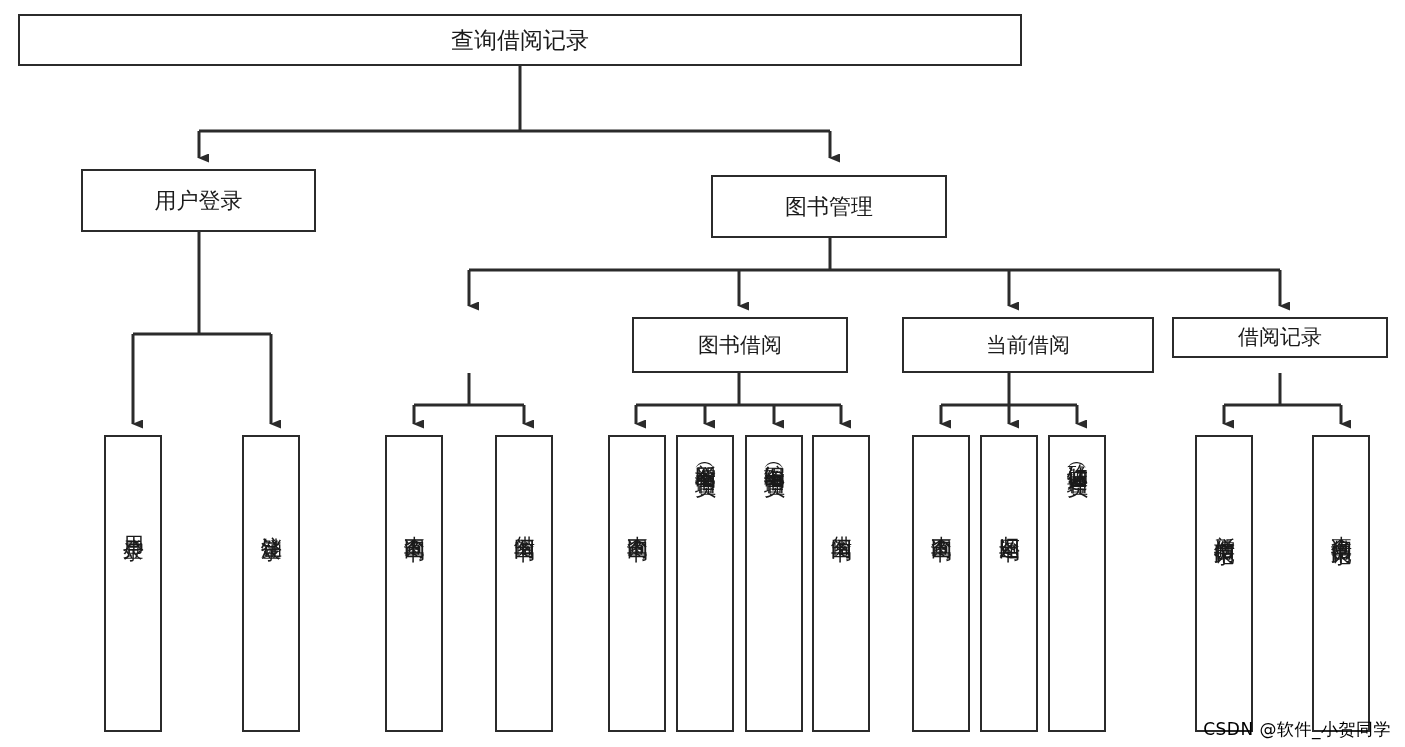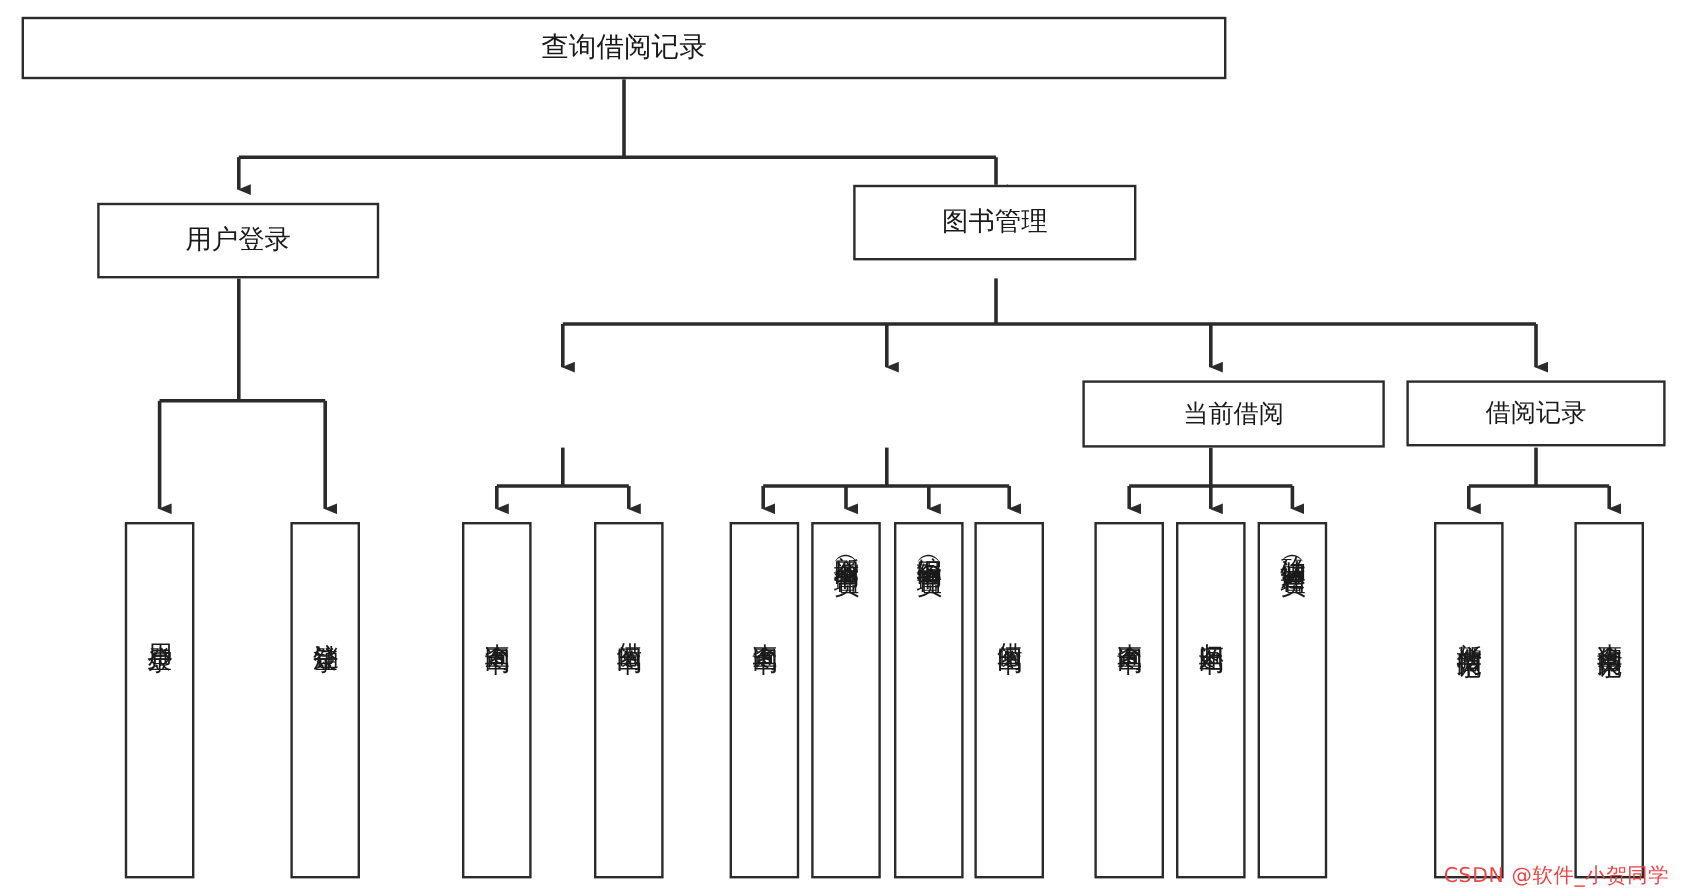--- a/index.html
+++ b/index.html
@@ -62,21 +62,21 @@
     padding-top: 78px;
   }
   .leaf-top .node-label {
     padding-top: 6px;
   }
   .watermark {
     position: absolute;
     right: 14px;
     bottom: 6px;
     font-size: 17px;
-    color: #ef4444;
+    color: #000000;
     letter-spacing: 0.5px;
     z-index: 3;
     white-space: nowrap;
   }
 </style>
 </head>
 <body>
 
 <div id="diagram-root">
 
@@ -131,31 +131,34 @@
   </svg>
 
   <div class="node node-root" style="left:18px; top:14px; width:1004px; height:52px;">
     <span class="node-label">查询借阅记录</span>
   </div>
 
   <div class="node node-l2" style="left:81px; top:169px; width:235px; height:63px;">
     <span class="node-label">用户登录</span>
   </div>
 
-  <div class="node node-l2" style="left:711px; top:154px; width:236px; height:63px;">
+  <div class="node node-l2" style="left:711px; top:175px; width:236px; height:63px;">
     <span class="node-label">图书管理</span>
   </div>
 
 
+  <div class="node node-l3" style="left:632px; top:317px; width:216px; height:56px;">
+    <span class="node-label">图书借阅</span>
+  </div>
 
   <div class="node node-l3" style="left:902px; top:317px; width:252px; height:56px;">
     <span class="node-label">当前借阅</span>
   </div>
 
-  <div class="node node-l3" style="left:1172px; top:317px; width:216px; height:55px;">
+  <div class="node node-l3" style="left:1172px; top:317px; width:216px; height:41px;">
     <span class="node-label">借阅记录</span>
   </div>
 
   <div class="node node-leaf leaf-mid" style="left:104px; top:435px; width:58px; height:297px;">
     <span class="node-label">用户登录</span>
   </div>
   <div class="node node-leaf leaf-mid" style="left:242px; top:435px; width:58px; height:297px;">
     <span class="node-label">注销登录</span>
   </div>
 

